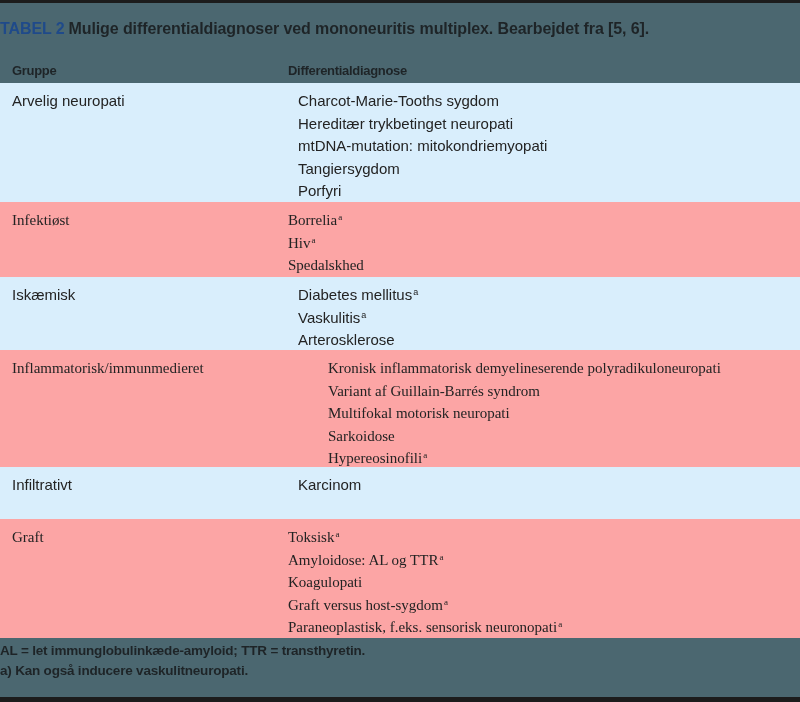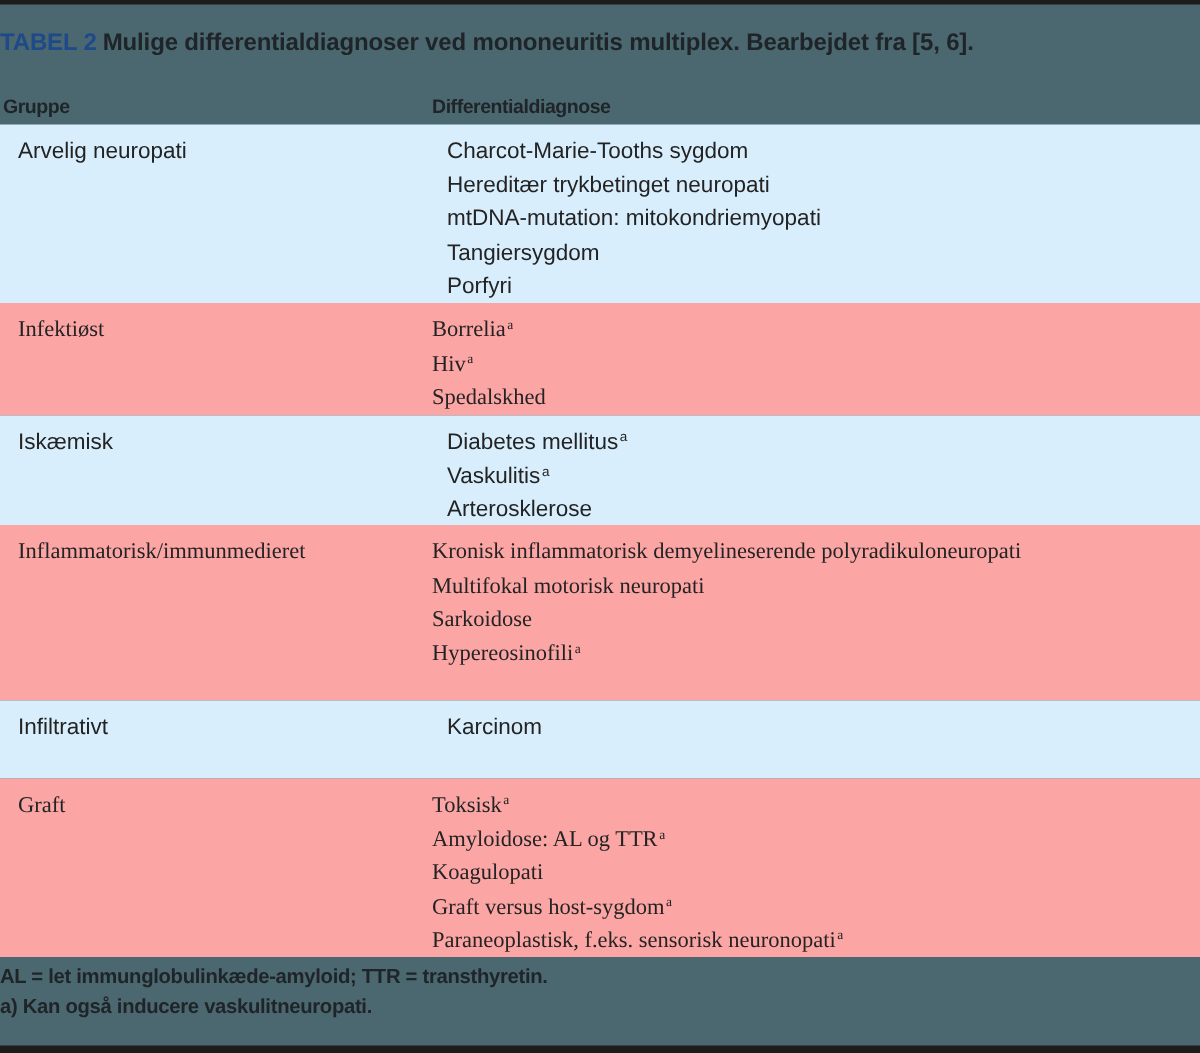--- a/index.html
+++ b/index.html
@@ -47,21 +47,21 @@
       width: 800px; height: 26px;
     }
     .header .col {
       position: absolute;
       top: 6px;
       font-size: 13px;
       font-weight: bold;
       color: #1e2427;
       letter-spacing: -0.3px;
     }
-    .col-group { left: 2px; }
+    .col-group { left: 12px; }
     .col-diag { left: 288px; }
     .table-body {
       position: absolute;
       left: 0; top: 83px;
       width: 800px;
     }
     .row {
       position: relative;
       width: 800px;
       box-sizing: border-box;
@@ -138,24 +138,25 @@
 
   <div class="row alt-a" style="height:73px;">
     <div class="group">Iskæmisk</div>
     <div class="diags">
       <div class="diag"><span>Diabetes mellitus</span><sup>a</sup></div>
       <div class="diag"><span>Vaskulitis</span><sup>a</sup></div>
       <div class="diag"><span>Arterosklerose</span><sup></sup></div>
     </div>
   </div>
 
-  <div class="row alt-b" style="height:117px;">
+  <div class="row alt-b" style="height:117px;padding-left:40px;">
     <div class="group">Inflammatorisk/immunmedieret</div>
     <div class="diags">
       <div class="diag"><span>Kronisk inflammatorisk demyelineserende polyradikuloneuropati</span><sup></sup></div>
+      <div class="diag"><span>Variant af Guillain-Barrés syndrom</span><sup></sup></div>
       <div class="diag"><span>Multifokal motorisk neuropati</span><sup></sup></div>
       <div class="diag"><span>Sarkoidose</span><sup></sup></div>
       <div class="diag"><span>Hypereosinofili</span><sup>a</sup></div>
     </div>
   </div>
 
   <div class="row alt-a" style="height:52px;">
     <div class="group">Infiltrativt</div>
     <div class="diags">
       <div class="diag"><span>Karcinom</span><sup></sup></div>

